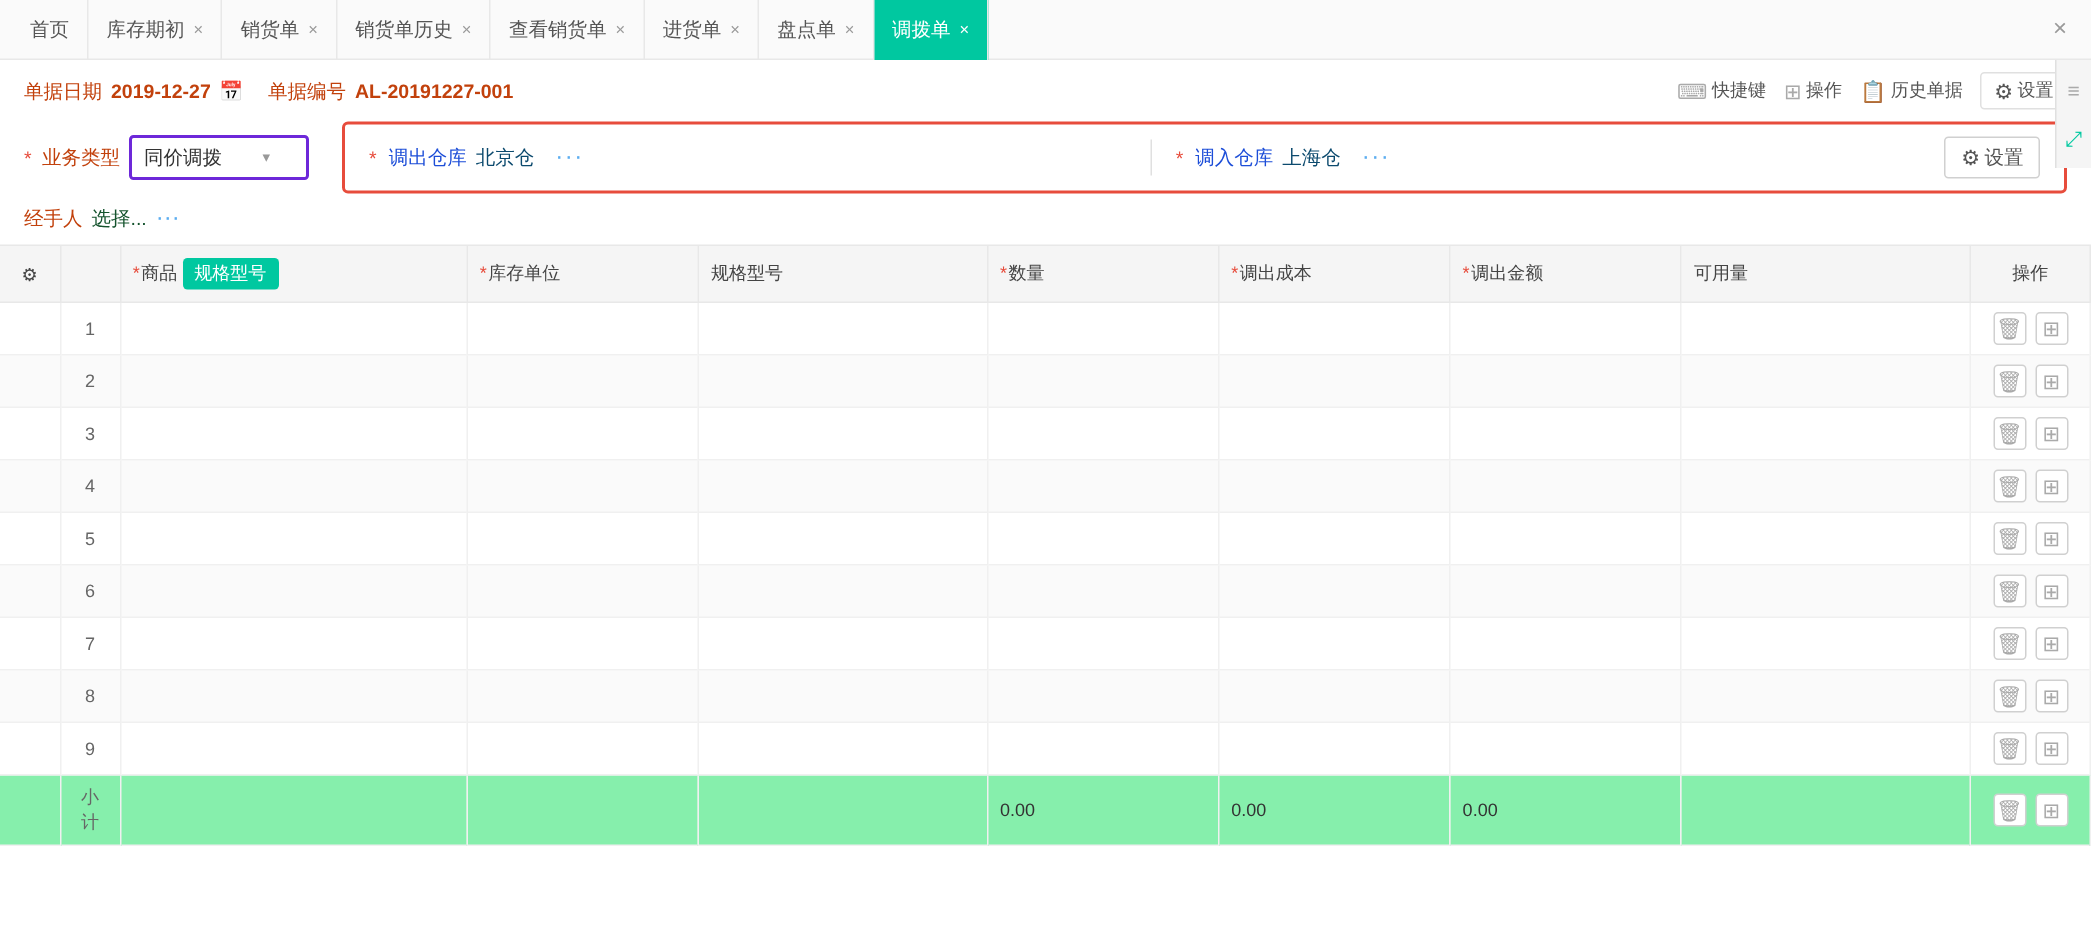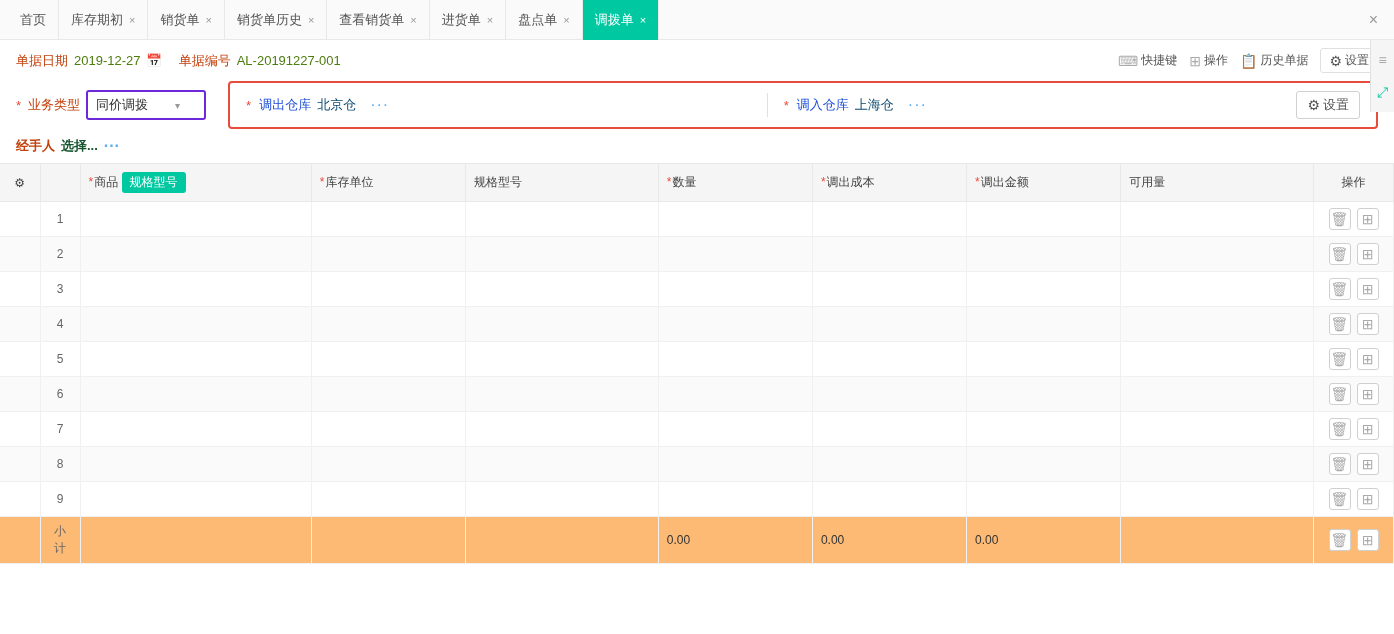--- a/index.html
+++ b/index.html
@@ -41,21 +41,21 @@
       margin-left: auto;
       font-size: 16px;
       color: #999;
       cursor: pointer;
       padding: 0 8px;
     }
     .form-field {
       display: flex; align-items: center; gap: 6px;
     }
     .form-label { color: #c2410c; white-space: nowrap; }
-    .form-value { color: #4d7c0f; font-weight: 400; text-align: right; }
+    .form-value { color: #c2410c; font-weight: 700; text-align: right; }
     .date-icon { color: #aaa; cursor: pointer; font-size: 13px; }
     .toolbar-right {
       margin-left: auto;
       display: flex; align-items: center; gap: 12px;
       color: #555; font-size: 12px;
     }
     .toolbar-right .tb-item {
       display: flex; align-items: center; gap: 3px;
       cursor: pointer; color: #555;
     }
@@ -104,21 +104,21 @@
       color: #555;
       background: #fff;
       margin-left: 8px;
       white-space: nowrap;
     }
     .setting-icon-sym { font-size: 14px; }
 
     
     .form-row3 {
       padding: 4px 16px 8px 16px;
-      display: flex; align-items: flex-start; gap: 6px; font-weight: bold;
+      display: flex; align-items: flex-start; gap: 6px;
     }
     .agent-select {
       color: #14532d; cursor: pointer;
     }
     .agent-dots {
       color: #5badf0; cursor: pointer; font-size: 16px;
     }
     .biz-type-select {
       border: 2px solid #6d28d9;
       border-radius: 3px;
@@ -154,21 +154,21 @@
       font-weight: 500;
       color: #444;
     }
     thead th.num-col { width: 40px; text-align: center; }
     thead th.ops-col { width: 80px; text-align: center; }
     tbody tr {
       border-bottom: 1px solid #f0f0f0;
     }
     tbody tr:nth-child(odd) { background: #fff; }
     tbody tr:nth-child(even) { background: #fafafa; }
-    tbody tr.subtotal-row { background: #fdba74; }
+    tbody tr.subtotal-row { background: #86efac; }
     tbody td {
       padding: 6px 8px;
       border-right: 1px solid #f0f0f0;
       color: #333;
       height: 32px;
     }
     tbody td.num-cell { text-align: center; color: #666; font-size: 12px; }
     tbody td.ops-cell { text-align: center; }
     .ops-btns { display: flex; align-items: center; justify-content: center; gap: 6px; }
     .op-btn {

